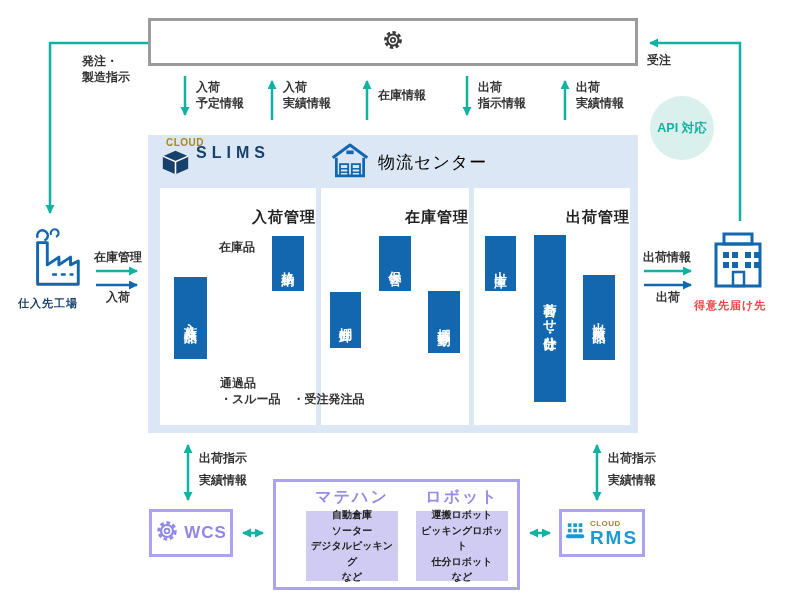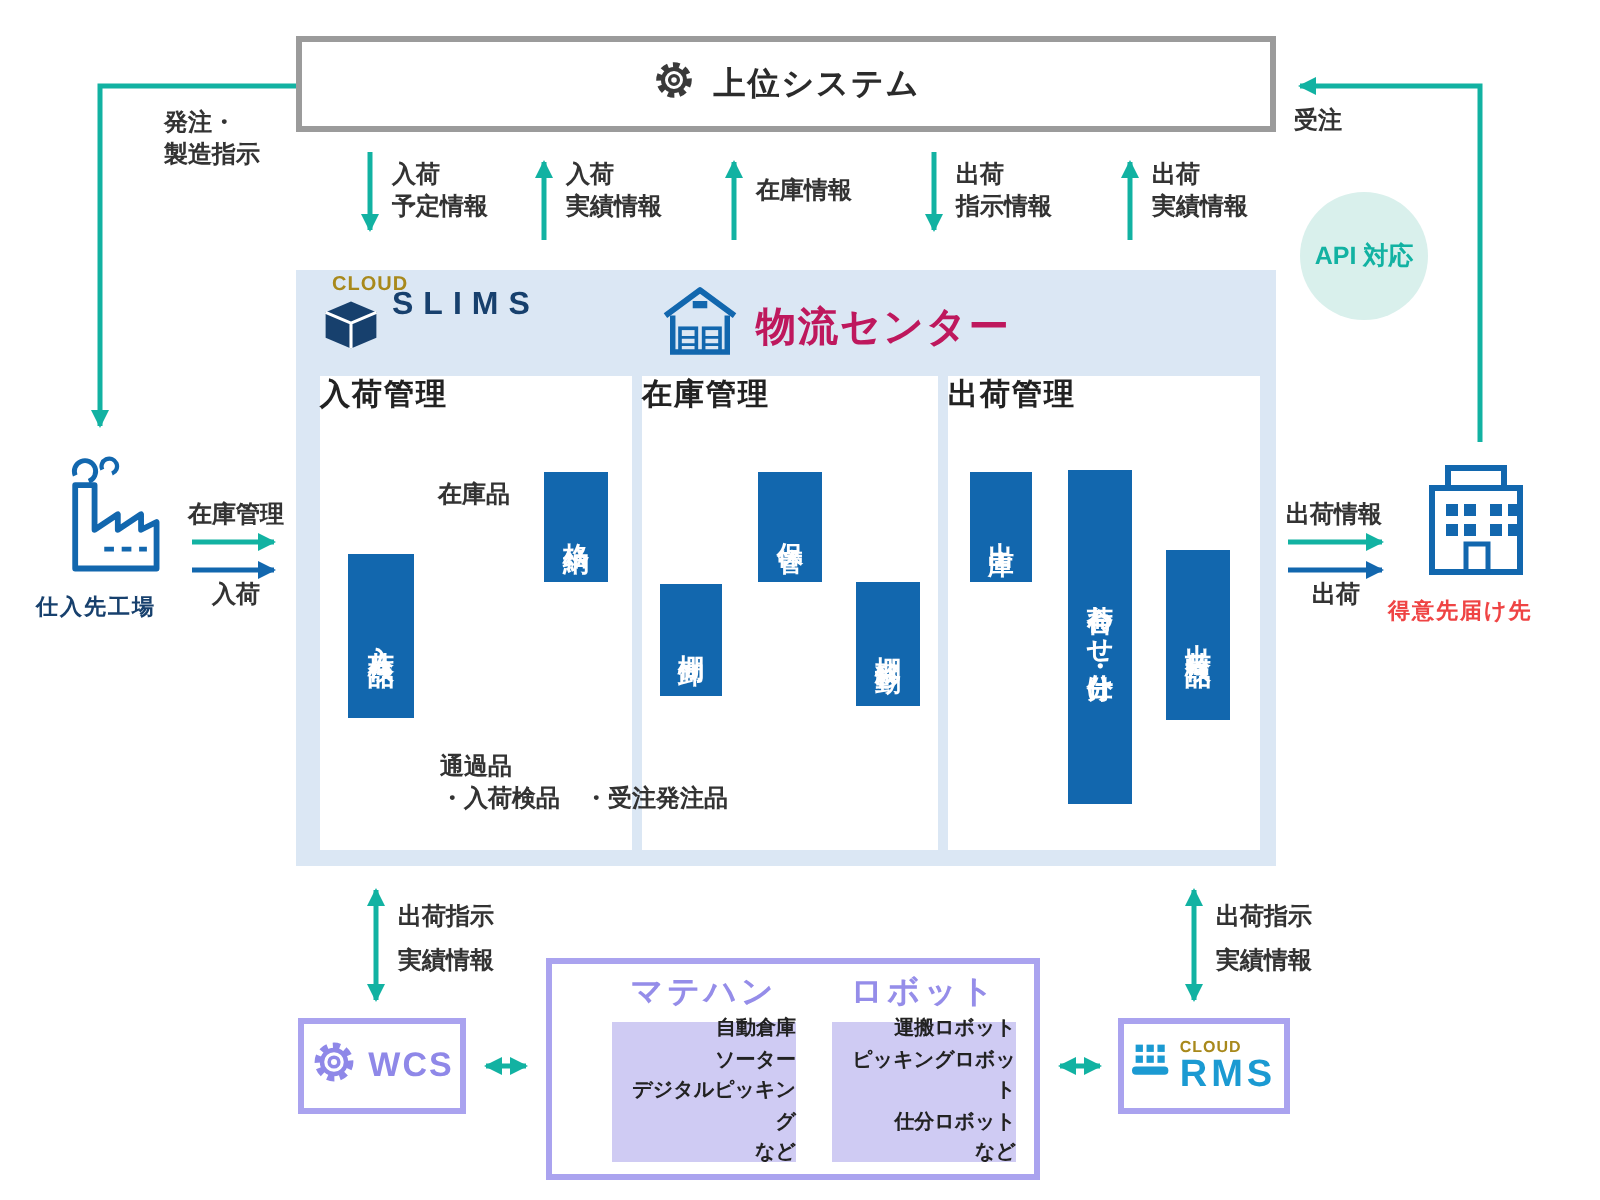--- a/index.html
+++ b/index.html
@@ -14,46 +14,46 @@
            justify-content:center;gap:9px;}
   .top-title{font-size:16px;font-weight:bold;color:#2b2b2b;letter-spacing:1px;}
   
   .api-badge{position:absolute;left:650px;top:96px;width:64px;height:64px;border-radius:50%;
              background:#d9f0ec;display:flex;align-items:center;justify-content:center;
              font-size:12.5px;font-weight:bold;color:#12b2a2;}
   
   .slims{position:absolute;left:148px;top:135px;width:490px;height:298px;background:#dbe7f4;}
   .col{position:absolute;top:188px;height:237px;background:#fff;}
   .col1{left:160px;width:156px;} .col2{left:321px;width:148px;} .col3{left:474px;width:156px;}
-  .col-title{text-align:left;padding-top:0;font-size:15px;font-weight:bold;color:#222;letter-spacing:1px;}
+  .col-title{text-align:right;padding-top:20px;font-size:15px;font-weight:bold;color:#222;letter-spacing:1px;}
   .pbox{position:absolute;background:#1267ae;color:#fff;display:flex;align-items:center;justify-content:center;
         writing-mode:vertical-rl;text-orientation:upright;font-size:13px;font-weight:bold;
         letter-spacing:3px;line-height:1;}
   .partner-label{position:absolute;font-size:11px;font-weight:bold;color:#17406d;letter-spacing:1px;}
   .partner-label.blue{color:#ef4444;}
   
   .slims-logo{position:absolute;left:160px;top:137px;width:150px;height:46px;}
   .cloud-txt{position:absolute;left:6px;top:0;font-size:10px;font-weight:bold;color:#a8891c;letter-spacing:.5px;}
   .cube-ic{position:absolute;left:0;top:11px;}
   .slims-txt{position:absolute;left:36px;top:7px;font-size:16px;font-weight:bold;color:#17406d;letter-spacing:5px;}
   .facility{position:absolute;left:330px;top:142px;display:flex;align-items:center;gap:8px;}
-  .facility-txt{font-size:20px;font-weight:bold;color:#be185d;letter-spacing:1px;}
+  .facility-txt{font-size:17px;font-weight:normal;color:#000000;letter-spacing:1px;}
   
   .purple-box{position:absolute;background:#fff;border:3px solid #aaa3ef;box-sizing:border-box;}
   .wcs-box{left:149px;top:509px;width:84px;height:48px;display:flex;align-items:center;justify-content:center;gap:5px;}
   .rms-box{left:559px;top:509px;width:86px;height:48px;display:flex;align-items:center;justify-content:center;gap:4px;}
   .wcs-label{font-size:17px;font-weight:bold;color:#8f88e8;letter-spacing:1px;}
   .rms-stack{display:flex;flex-direction:column;line-height:1;}
   .rms-cloud{font-size:8px;font-weight:bold;color:#a8891c;letter-spacing:.5px;}
   .rms-name{font-size:19px;font-weight:bold;color:#1b9ad2;letter-spacing:2px;}
   .equip-box{left:273px;top:479px;width:247px;height:111px;display:flex;padding-left:21px;}
   .equip-col{flex:1;display:flex;flex-direction:column;align-items:center;padding-top:5px;}
   .equip-title{font-size:16px;font-weight:bold;color:#958de9;letter-spacing:2px;margin-bottom:5px;line-height:1.2;}
   .equip-items{width:92px;height:70px;background:#cfcbf3;display:flex;align-items:center;justify-content:center;
-               text-align:right;font-size:10px;font-weight:bold;color:#222;line-height:1.55;white-space:pre-line;}
+               text-align:center;font-size:10px;font-weight:bold;color:#222;line-height:1.55;white-space:pre-line;}
   .overlay{position:absolute;left:0;top:0;pointer-events:none;}
 </style>
 </head>
 <body>
 
 <div class="stage">
 
   <svg class="overlay" width="800" height="600">
     <defs>
       <marker id="mt" markerUnits="userSpaceOnUse" markerWidth="11" markerHeight="11" refX="8" refY="4.5" orient="auto-start-reverse">
@@ -95,21 +95,20 @@
   </svg>
 
   <div class="top-box">
     <span>
       <svg viewBox="0 0 24 24" width="22" height="22">
         <circle cx="12" cy="12" r="8.2" fill="none" stroke="#3a3a3a" stroke-width="3" stroke-dasharray="3.6 2.7"></circle>
         <circle cx="12" cy="12" r="6" fill="none" stroke="#3a3a3a" stroke-width="2.2"></circle>
         <circle cx="12" cy="12" r="2.4" fill="none" stroke="#3a3a3a" stroke-width="1.8"></circle>
       </svg>
     </span>
-    <span class="top-title">上位システム</span>
   </div>
 
   <div class="lbl" style="left:82px;top:54px;font-family:Liberation Serif, serif;">発注・
 製造指示</div>
   <div class="lbl" style="left:647px;top:53px;">受注</div>
 
   <div class="lbl" style="left:196px;top:80px;">入荷
 予定情報</div>
   <div class="lbl" style="left:283px;top:80px;">入荷
 実績情報</div>
@@ -162,21 +161,21 @@
   <div class="pbox" style="left:272px;top:236px;width:32px;height:55px;">格納</div>
   <div class="pbox" style="left:379px;top:236px;width:32px;height:55px;">保管</div>
   <div class="pbox" style="left:330px;top:292px;width:31px;height:56px;">棚卸</div>
   <div class="pbox" style="left:428px;top:291px;width:32px;height:62px;">棚移動</div>
   <div class="pbox" style="left:485px;top:236px;width:31px;height:55px;">出庫</div>
   <div class="pbox" style="left:534px;top:235px;width:32px;height:167px;letter-spacing:1px;">荷合わせ・仕分け</div>
   <div class="pbox" style="left:583px;top:275px;width:32px;height:85px;">出荷検品</div>
 
   <div class="lbl" style="left:219px;top:240px;">在庫品</div>
   <div class="lbl" style="left:220px;top:376px;">通過品</div>
-  <div class="lbl" style="left:220px;top:392px;">・入荷検品　・受注発注品</div>
+  <div class="lbl" style="left:220px;top:392px;">・スルー品　・受注発注品</div>
 
   <div class="abs" style="left:25px;top:228px;">
     <svg viewBox="0 0 64 64" width="62" height="66">
       <path d="M13,56 V13 H23 V36 L35,28 V36 L47,28 V36 L55,32 V56 Z" fill="none" stroke="#1267ae" stroke-width="3" stroke-linejoin="round"></path>
       <path d="M28,46 H50" stroke="#1267ae" stroke-width="2.5" stroke-dasharray="5 4" fill="none"></path>
       <path d="M13,8 a5.5,5.5 0 1 1 7,3" fill="none" stroke="#1267ae" stroke-width="2.5"></path>
       <path d="M27,5 a4,4 0 1 1 5,2" fill="none" stroke="#1267ae" stroke-width="2.2"></path>
     </svg>
   </div>
   <div class="partner-label" style="left:18px;top:296px;">仕入先工場</div>

